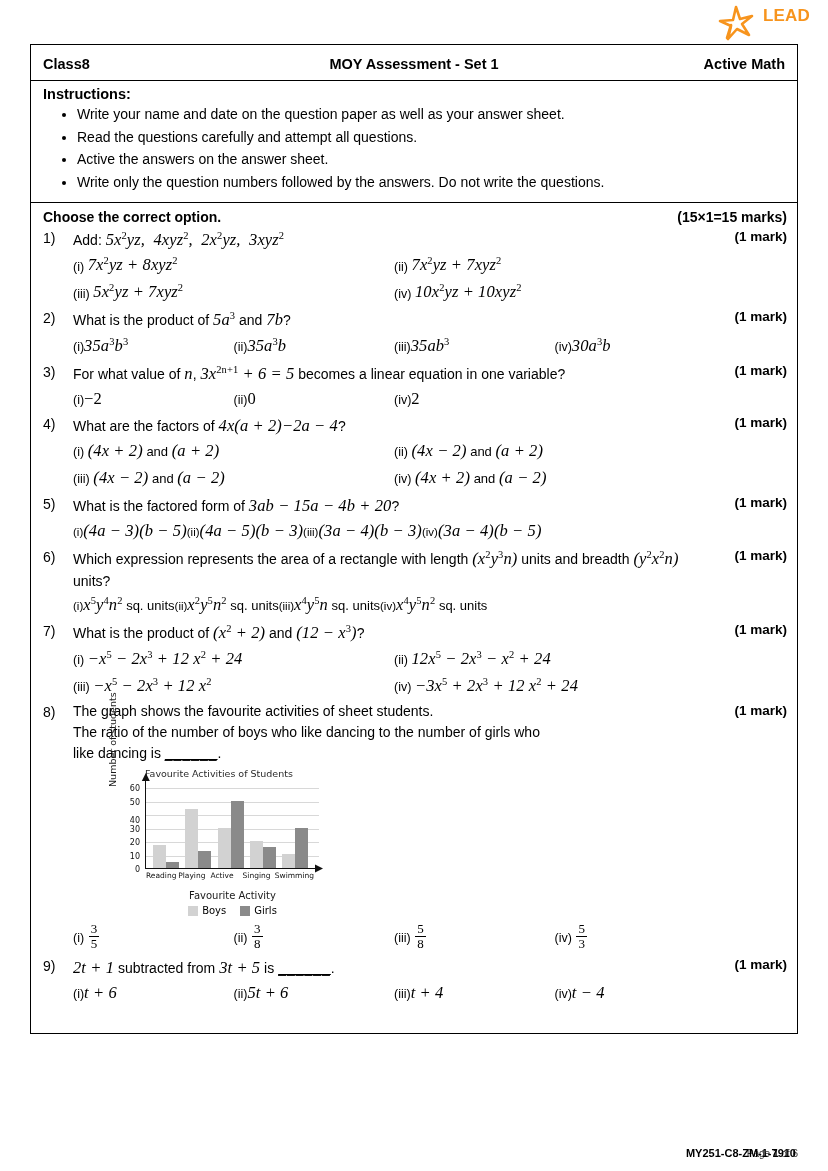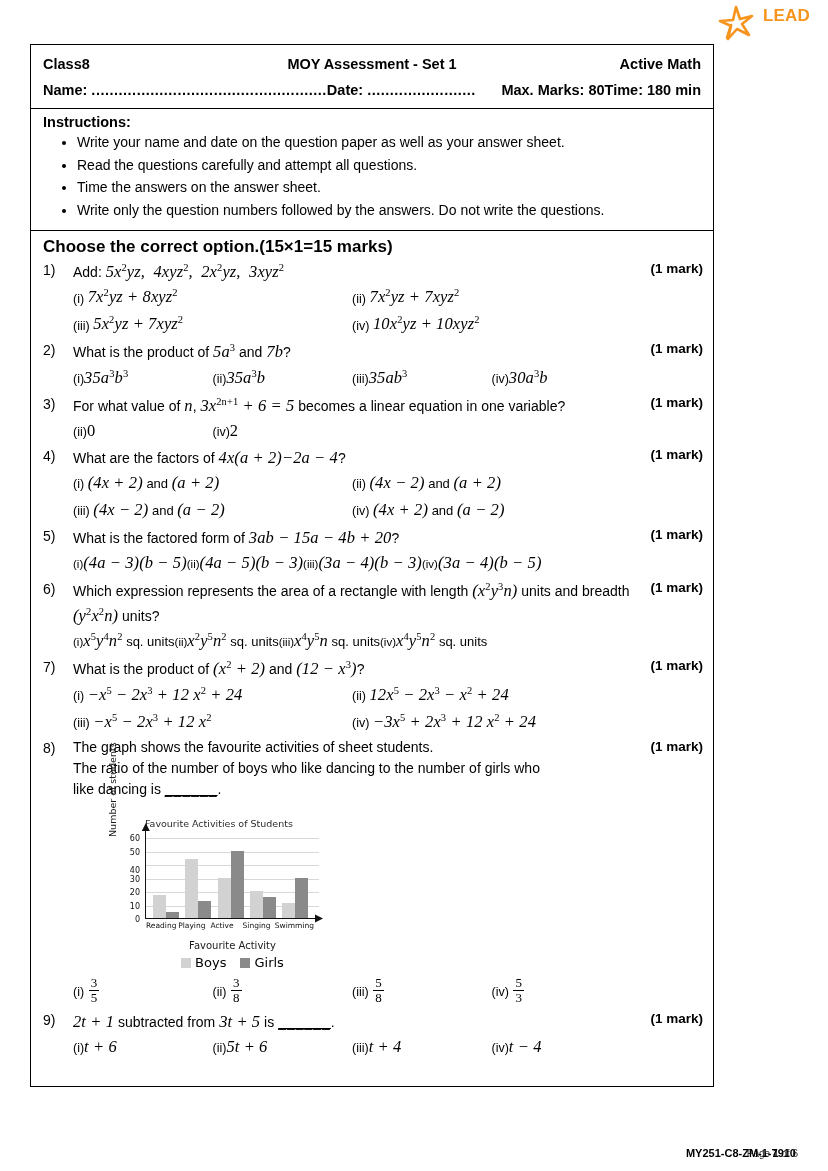--- a/index.html
+++ b/index.html
@@ -28,21 +28,21 @@
     letter-spacing: .2px;
     color: #F7941D;
     font-family: "Liberation Sans", sans-serif;
   }
   .logo-star { position: absolute; left: 4px; top: 3px; }
 
   
   .sheet {
     position: absolute;
     left: 30px; top: 44px;
-    width: 684px;
+    width: 768px;
     border: 1.6px solid #000;
     background: #fff;
   }
 
   .band { padding: 7px 12px 7px 12px; }
   .band.hdr1 {
     display: flex; align-items: baseline;
     font-weight: bold; font-size: 14.5px;
     padding-top: 11px; padding-bottom: 8px;
   }
@@ -70,22 +70,22 @@
   .instr li {
     font-size: 14px; line-height: 1.62;
     list-style: disc;
   }
   .instr li::marker { font-size: 13px; }
 
   
   .qbody { padding: 6px 10px 8px 12px; }
 
   .section-head {
-    display: flex; 
-    font-weight: bold; font-size: 17px;
+    display: flex; justify-content: space-between;
+    font-weight: bold; font-size: 14px;
     margin-bottom: 2px;
   }
 
   .q {
     display: flex;
     margin-top: 1px;
     position: relative;
   }
   .q-num {
     width: 30px; flex: 0 0 30px;
@@ -137,21 +137,21 @@
     text-align: center;
     font-family: "Liberation Serif", serif;
     font-size: 13px;
     line-height: 1.05;
     margin: 0 1px;
   }
   .frac .num { display: block; padding: 0 2px; }
   .frac .den { display: block; border-top: 1.1px solid #000; padding: 0 2px; }
 
   
-  .chart-block { margin: 18px 0 2px 36px; }
+  .chart-block { margin: 4px 0 2px 36px; }
   .chart-title {
     font-size: 9.5px; color: #2b2b2b;
     margin-left: 36px; margin-bottom: 2px;
     font-family: "DejaVu Sans", sans-serif;
   }
   .chart-area {
     position: relative;
     width: 215px; height: 100px;
   }
   .ylabel {
@@ -243,21 +243,21 @@
     margin-top: 9px;
     color: #1a1a1a;
   }
   .legend {
     margin-left: 36px;
     width: 175px;
     display: flex;
     justify-content: center;
     gap: 14px;
     margin-top: 4px;
-    font-size: 13px;
+    font-size: 10px;
     font-family: "DejaVu Sans", sans-serif;
   }
   .legend .key { display: flex; align-items: center; gap: 4px; }
   .legend .sw { width: 10px; height: 10px; display: inline-block; }
   .legend .sw.boys { background: #d2d2d2; }
   .legend .sw.girls { background: #8a8a8a; }
 
   
   .footer {
     position: absolute;
@@ -287,41 +287,29 @@
 </div>
 
 <div class="sheet">
 
   <div class="band hdr1">
     <div class="left">Class8</div>
     <div class="mid">MOY Assessment - Set 1</div>
     <div class="right">Active Math</div>
   </div>
 
-  <div class="band hdr2">
-    <div class="nm">
-      <span>Name:</span>
-      <span class="dots">....................................................</span>
-    </div>
-    <div class="dt">
-      <span>Date:</span>
-      <span class="dots">........................</span>
-    </div>
-    <div class="mk">Max. Marks: 80</div>
-    <div class="tm">Time: 180 min</div>
-  </div>
 
   <div class="divider"></div>
 
   <div class="instr">
     <div class="instr-title">Instructions:</div>
     <ul>
       <li>Write your name and date on the question paper as well as your answer sheet.</li>
       <li>Read the questions carefully and attempt all questions.</li>
-      <li>Time the answers on the answer sheet.</li>
+      <li>Active the answers on the answer sheet.</li>
       <li>Write only the question numbers followed by the answers. Do not write the questions.</li>
     </ul>
   </div>
 
   <div class="divider"></div>
 
   <div class="qbody">
 
     <div class="section-head">
       <span>Choose the correct option.</span>
@@ -360,20 +348,21 @@
       <div class="q-mark">(1 mark)</div>
     </div>
 
     <div class="q">
       <div class="q-num">3)</div>
       <div class="q-main">
         <div class="q-text">
           For what value of <span class="m"><i>n</i></span>, <span class="m">3<i>x</i><sup>2n+1</sup> + 6 = 5</span> becomes a linear equation in one variable?
         </div>
         <div class="opts opts-4">
+          <div class="opt"><span class="lbl">(i)</span><span class="mn">−2</span></div>
           <div class="opt"><span class="lbl">(ii)</span><span class="mn">0</span></div>
           <div class="opt"><span class="lbl">(iv)</span><span class="mn">2</span></div>
         </div>
       </div>
       <div class="q-mark">(1 mark)</div>
     </div>
 
     <div class="q">
       <div class="q-num">4)</div>
       <div class="q-main">

